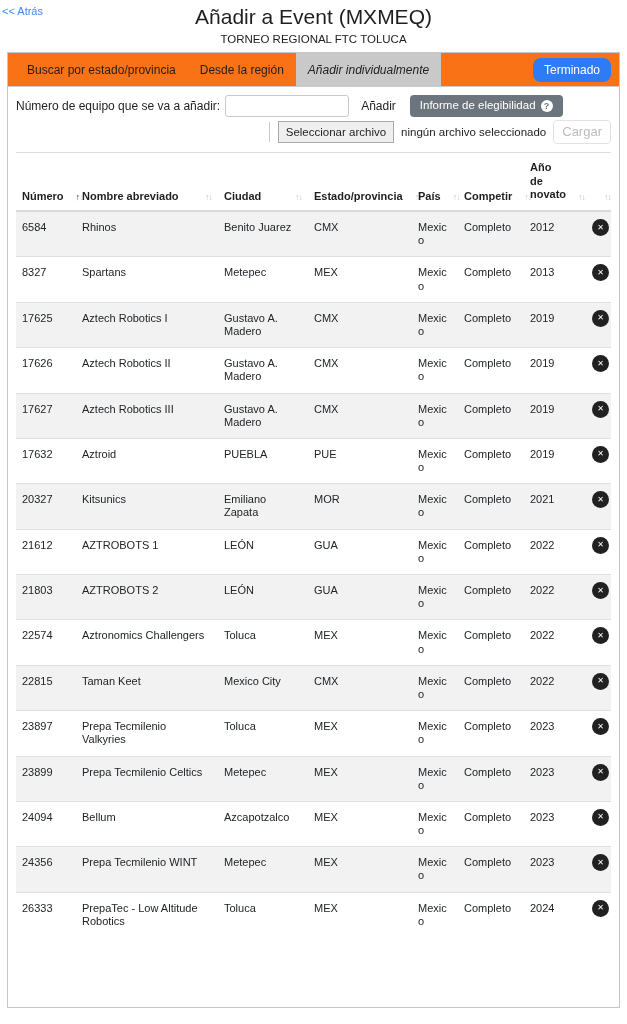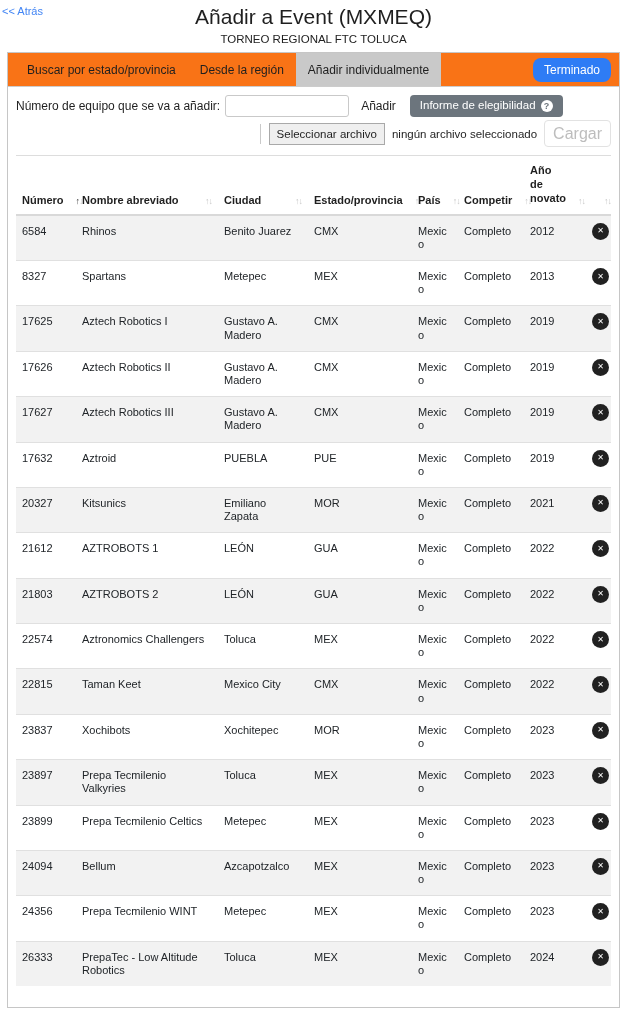--- a/index.html
+++ b/index.html
@@ -11,39 +11,39 @@
   
   .back-link{position:absolute;top:5px;left:2px;font-size:11px;color:#4285f4;text-decoration:none;}
   .page-head{text-align:center;padding-top:4px;}
   .page-title{font-size:21px;font-weight:400;color:#1f1f1f;line-height:1.2;}
   .page-subtitle{font-size:11.5px;color:#222;margin-top:4px;}
   
   .panel{position:relative;margin:7px 7px 0 7px;border:1px solid #c6c6c6;height:956px;box-sizing:border-box;background:#fff;overflow:hidden;}
   .tabbar{display:flex;align-items:stretch;justify-content:space-between;background:#f97316;border-bottom:1px solid #ccc;height:33px;padding-left:7px;}
   .tabs{display:flex;align-items:stretch;}
   .tab{display:flex;align-items:center;padding:0 12px;font-size:12px;color:#1f1f1f;cursor:default;}
-  .tab.active{background:#c9c9c9;}
+  .tab.active{background:#c9c9c9;font-style:italic;}
   .done-btn{align-self:center;margin-right:8px;background:#2e7cf5;color:#fff;border:none;border-radius:8px;
     font-size:12px;font-family:inherit;padding:6px 11px;line-height:1;}
   
   .content{padding:7px 8px 0 8px;}
   .form-row1{display:flex;align-items:center;font-size:12px;margin-top:1px;}
   .team-label{color:#1f1f1f;}
   .team-input{width:112px;height:18px;border:1px solid #c9c9c9;border-radius:3px;margin-left:5px;font-size:12px;padding:1px 5px;font-family:inherit;}
   .add-text{margin-left:12px;color:#1f1f1f;cursor:pointer;}
   .elig-btn{margin-left:14px;background:#6c757d;color:#fff;border:none;border-radius:4px;font-size:11.5px;
     font-family:inherit;padding:5px 10px;display:flex;align-items:flex-start;gap:5px;line-height:1;}
   .q-icon{display:inline-flex;align-items:center;justify-content:center;width:12px;height:12px;border-radius:50%;
     background:#fff;color:#6c757d;font-size:9px;font-weight:bold;}
   .form-row2{display:flex;align-items:center;justify-content:flex-end;font-size:11.5px;margin-top:3px;gap:7px;}
   .vdivider{width:1px;height:20px;background:#c9c9c9;margin-right:1px;}
   .file-btn{background:#efefef;border:1px solid #a9a9a9;border-radius:0;font-size:11.5px;font-family:inherit;
     padding:2px 7px;color:#1f1f1f;line-height:1.4;}
   .file-status{color:#1f1f1f;}
-  .upload-btn{background:#fff;border:1px solid #e2e2e2;border-radius:4px;color:#bdbdbd;font-size:16px;
+  .upload-btn{background:#fff;border:1px solid #e2e2e2;border-radius:4px;color:#bdbdbd;font-size:13px;
     font-family:inherit;padding:3px 8px;line-height:1.2;}
   
   table{border-collapse:collapse;table-layout:fixed;width:100%;margin-top:8px;border-top:1px solid #ddd;font-size:11px;}
   thead th{font-weight:bold;text-align:left;vertical-align:bottom;padding:8px 6px;border-bottom:2px solid #d9d9d9;color:#1f1f1f;}
   .th-flex{display:flex;justify-content:space-between;align-items:flex-end;gap:12px;white-space:nowrap;}
   .col-6 .th-label{white-space:normal;width:42px;line-height:1.25;}
   .sort{font-size:9px;letter-spacing:-1px;color:#c8c8c8;flex:none;}
   .sort .active{color:#3c3c3c;}
   tbody td{padding:9px 6px;vertical-align:top;border-top:1px solid #e0e0e0;line-height:1.2;color:#212529;word-wrap:break-word;}
   tbody tr:nth-child(odd){background:#f2f2f2;}
@@ -257,30 +257,20 @@
             <td>22815</td>
             <td>Taman Keet</td>
             <td>Mexico City</td>
             <td>CMX</td>
             <td>Mexico</td>
             <td>Completo</td>
             <td>2022</td>
             <td class="del-cell"><button class="remove-btn">✕</button></td>
           </tr>
           <tr>
-            <td>23837</td>
-            <td>Xochibots</td>
-            <td>Xochitepec</td>
-            <td>MOR</td>
-            <td>Mexico</td>
-            <td>Completo</td>
-            <td>2023</td>
-            <td class="del-cell"><button class="remove-btn">✕</button></td>
-          </tr>
-          <tr>
             <td>23897</td>
             <td>Prepa Tecmilenio Valkyries</td>
             <td>Toluca</td>
             <td>MEX</td>
             <td>Mexico</td>
             <td>Completo</td>
             <td>2023</td>
             <td class="del-cell"><button class="remove-btn">✕</button></td>
           </tr>
           <tr>

